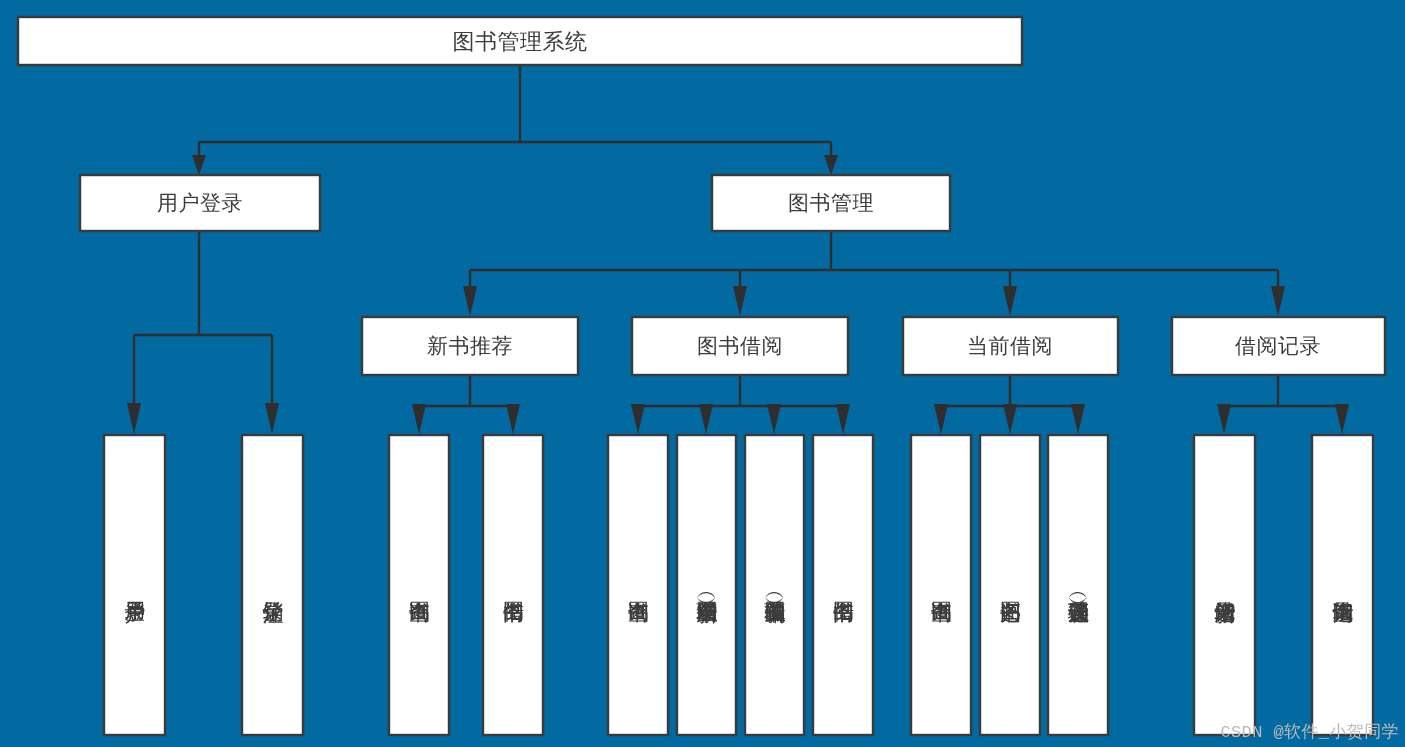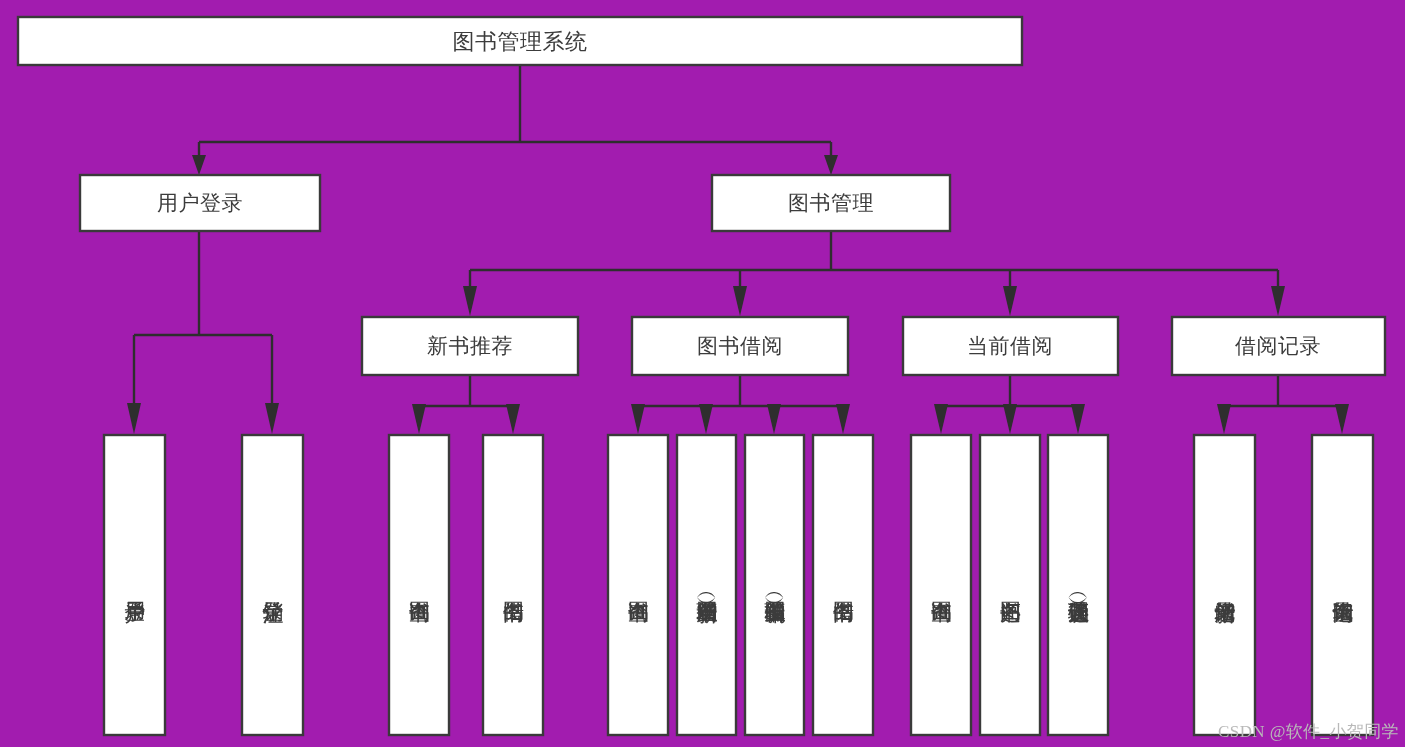--- a/index.html
+++ b/index.html
@@ -11,21 +11,21 @@
   body {
     width: 1405px;
     height: 747px;
     overflow: hidden;
     font-family: "DejaVu Sans", "Liberation Sans", sans-serif;
   }
   #diagram-root {
     position: relative;
     width: 1405px;
     height: 747px;
-    background: #a21caf;
+    background: #0369a1;
   }
   svg.diagram-canvas {
     position: absolute;
     left: 0;
     top: 0;
     width: 1405px;
     height: 747px;
     display: block;
   }
   .node-box {
@@ -57,21 +57,21 @@
     stroke-linecap: butt;
   }
   .edge-arrow {
     fill: #2e2e2e;
     stroke: none;
   }
   .watermark {
     position: absolute;
     right: 6px;
     bottom: 4px;
-    font-family: Liberation Serif, serif;
+    font-family: Liberation Mono, monospace;
     font-size: 17px;
     color: #b9b9b9;
     white-space: nowrap;
     letter-spacing: 0.4px;
   }
 </style>
 </head>
 <body>
 
 <div id="diagram-root">

